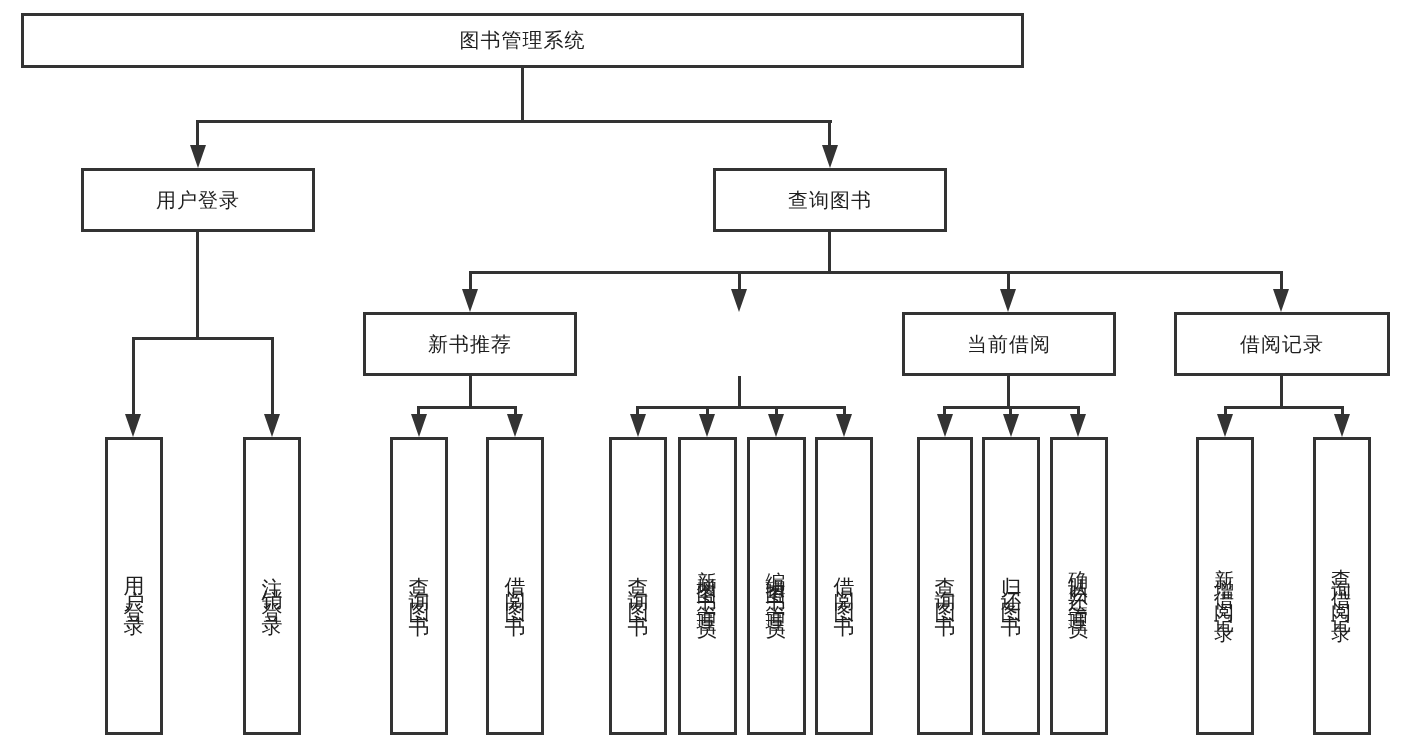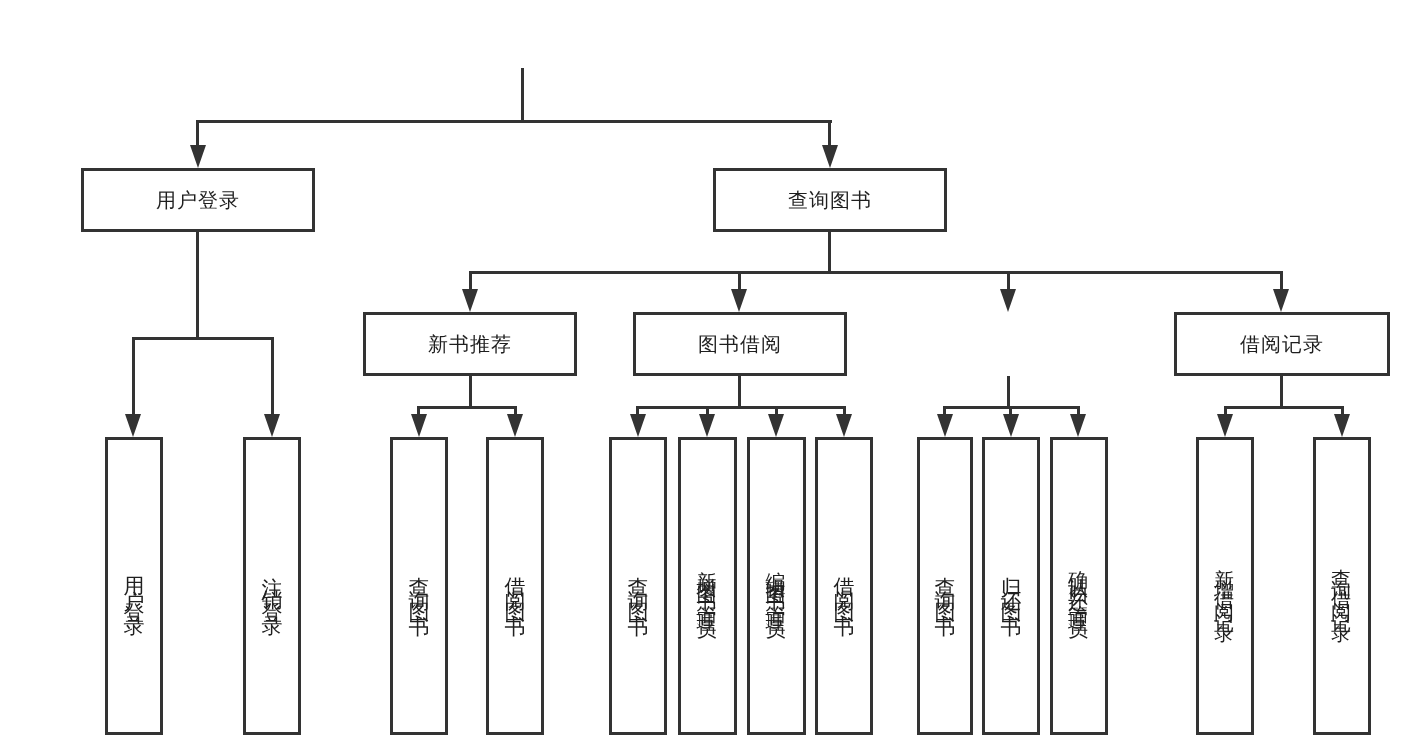--- a/index.html
+++ b/index.html
@@ -51,20 +51,23 @@
     color: #b3b3b3;
     letter-spacing: 1px;
     z-index: 5;
   }
 </style>
 </head>
 <body>
 
 <div id="canvas">
 
+  <div class="node hnode" style="left:21px; top:13px; width:1003px; height:55px;">
+    <span>图书管理系统</span>
+  </div>
 
   <div class="vline" style="left:521px; top:68px; height:52px;"></div>
   <div class="hline" style="left:196px; top:120px; width:636px;"></div>
   <div class="vline" style="left:196px; top:120px; height:28px;"></div>
   <div class="arrow" style="left:190px; top:145px;"></div>
   <div class="vline" style="left:828px; top:120px; height:28px;"></div>
   <div class="arrow" style="left:822px; top:145px;"></div>
 
   <div class="node hnode" style="left:81px; top:168px; width:234px; height:64px;">
     <span>用户登录</span>
@@ -87,22 +90,22 @@
   <div class="vline" style="left:738px; top:271px; height:20px;"></div>
   <div class="arrow" style="left:731px; top:289px;"></div>
   <div class="vline" style="left:1007px; top:271px; height:20px;"></div>
   <div class="arrow" style="left:1000px; top:289px;"></div>
   <div class="vline" style="left:1280px; top:271px; height:20px;"></div>
   <div class="arrow" style="left:1273px; top:289px;"></div>
 
   <div class="node hnode" style="left:363px; top:312px; width:214px; height:64px;justify-content:center;">
     <span>新书推荐</span>
   </div>
-  <div class="node hnode" style="left:633px; top:312px; width:214px; height:64px;">
-    <span>图书借阅</span>
+  <div class="node hnode" style="left:902px; top:312px; width:214px; height:64px;">
+    <span>当前借阅</span>
   </div>
   <div class="node hnode" style="left:1174px; top:312px; width:216px; height:64px;">
     <span>借阅记录</span>
   </div>
 
   <div class="vline" style="left:469px; top:376px; height:33px;"></div>
   <div class="hline" style="left:417px; top:406px; width:100px;"></div>
   <div class="vline" style="left:417px; top:406px; height:10px;"></div>
   <div class="arrow" style="left:411px; top:414px;"></div>
   <div class="vline" style="left:514px; top:406px; height:10px;"></div>

